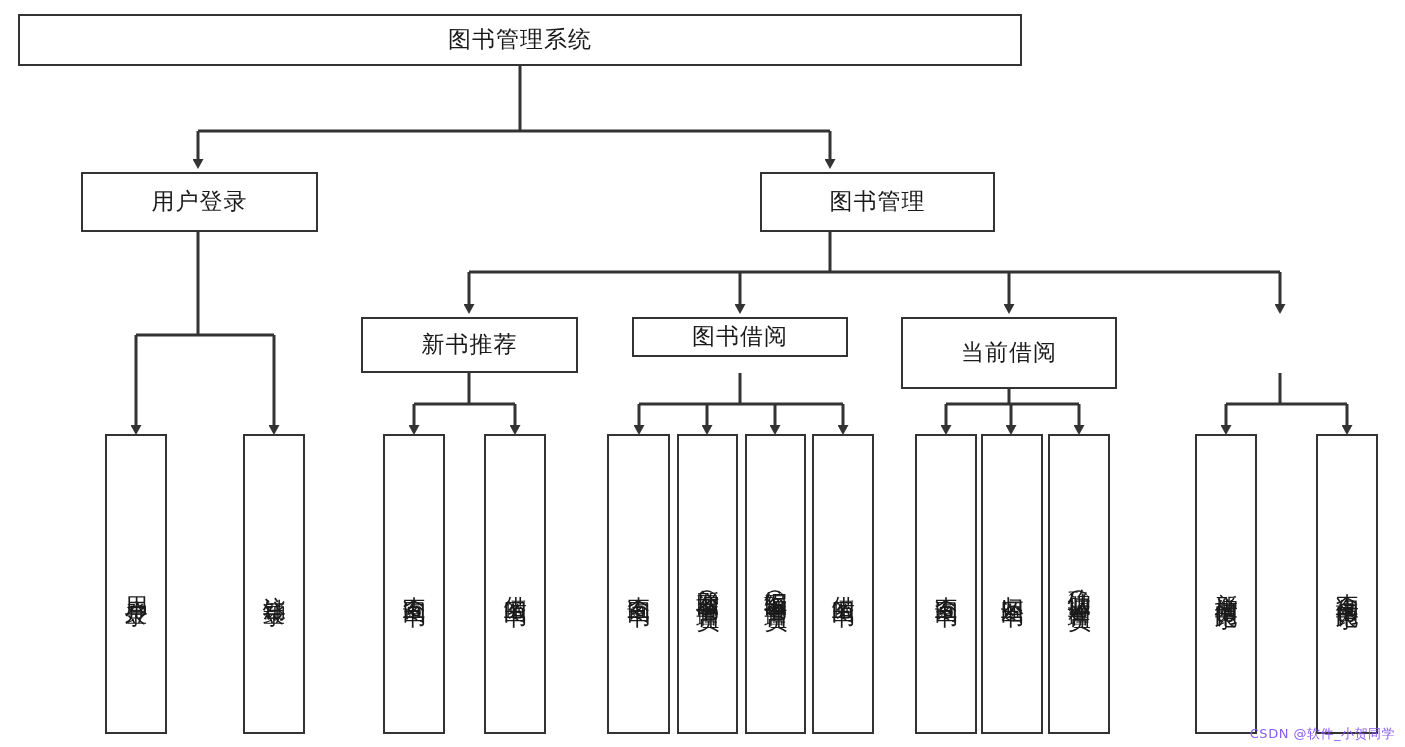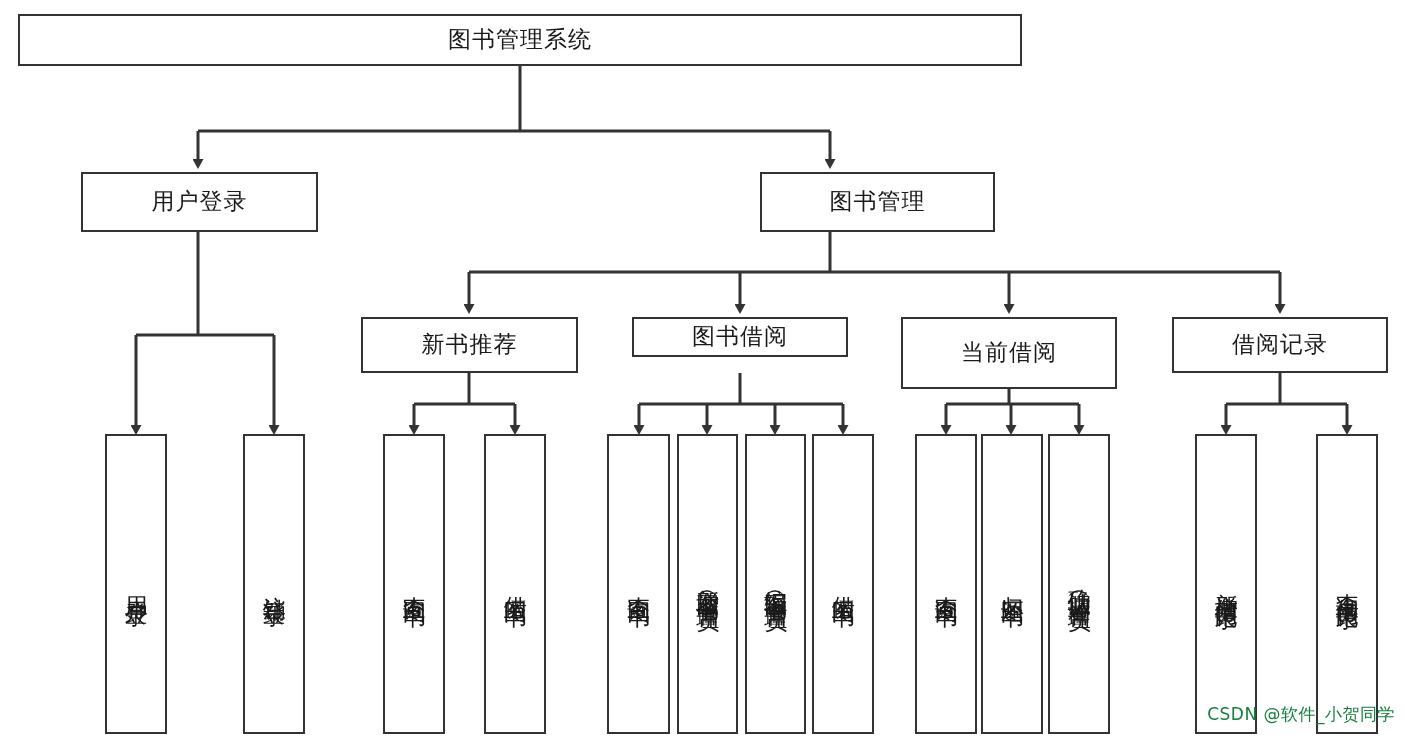--- a/index.html
+++ b/index.html
@@ -47,23 +47,23 @@
     padding: 4px 0;
   }
   .node.v .vtext {
     writing-mode: vertical-rl;
     text-orientation: upright;
     white-space: nowrap;
   }
   #watermark {
     position: absolute;
     right: 10px;
-    bottom: 21px;
-    font-size: 17px;
-    color: #15803d;
+    bottom: 4px;
+    font-size: 13px;
+    color: #8b5cf6;
     white-space: nowrap;
     letter-spacing: 0.5px;
   }
 </style>
 </head>
 <body>
 
 <div id="canvas">
 
   <svg id="edges" viewBox="0 0 1405 747" xmlns="http://www.w3.org/2000/svg">
@@ -129,23 +129,20 @@
 
   <div class="node h" style="left:361px; top:317px; width:217px; height:56px;align-items:center;">
     <span>新书推荐</span>
   </div>
   <div class="node h" style="left:632px; top:317px; width:216px; height:40px;">
     <span>图书借阅</span>
   </div>
   <div class="node h" style="left:901px; top:317px; width:216px; height:72px;">
     <span>当前借阅</span>
   </div>
-  <div class="node h" style="left:1172px; top:317px; width:216px; height:56px;">
-    <span>借阅记录</span>
-  </div>
 
   <div class="node v" style="left:105px; top:434px; width:62px; height:300px;">
     <span class="vtext">用户登录</span>
   </div>
   <div class="node v" style="left:243px; top:434px; width:62px; height:300px;">
     <span class="vtext">注销登录</span>
   </div>
 
   <div class="node v" style="left:383px; top:434px; width:62px; height:300px;">
     <span class="vtext">查询图书</span>

